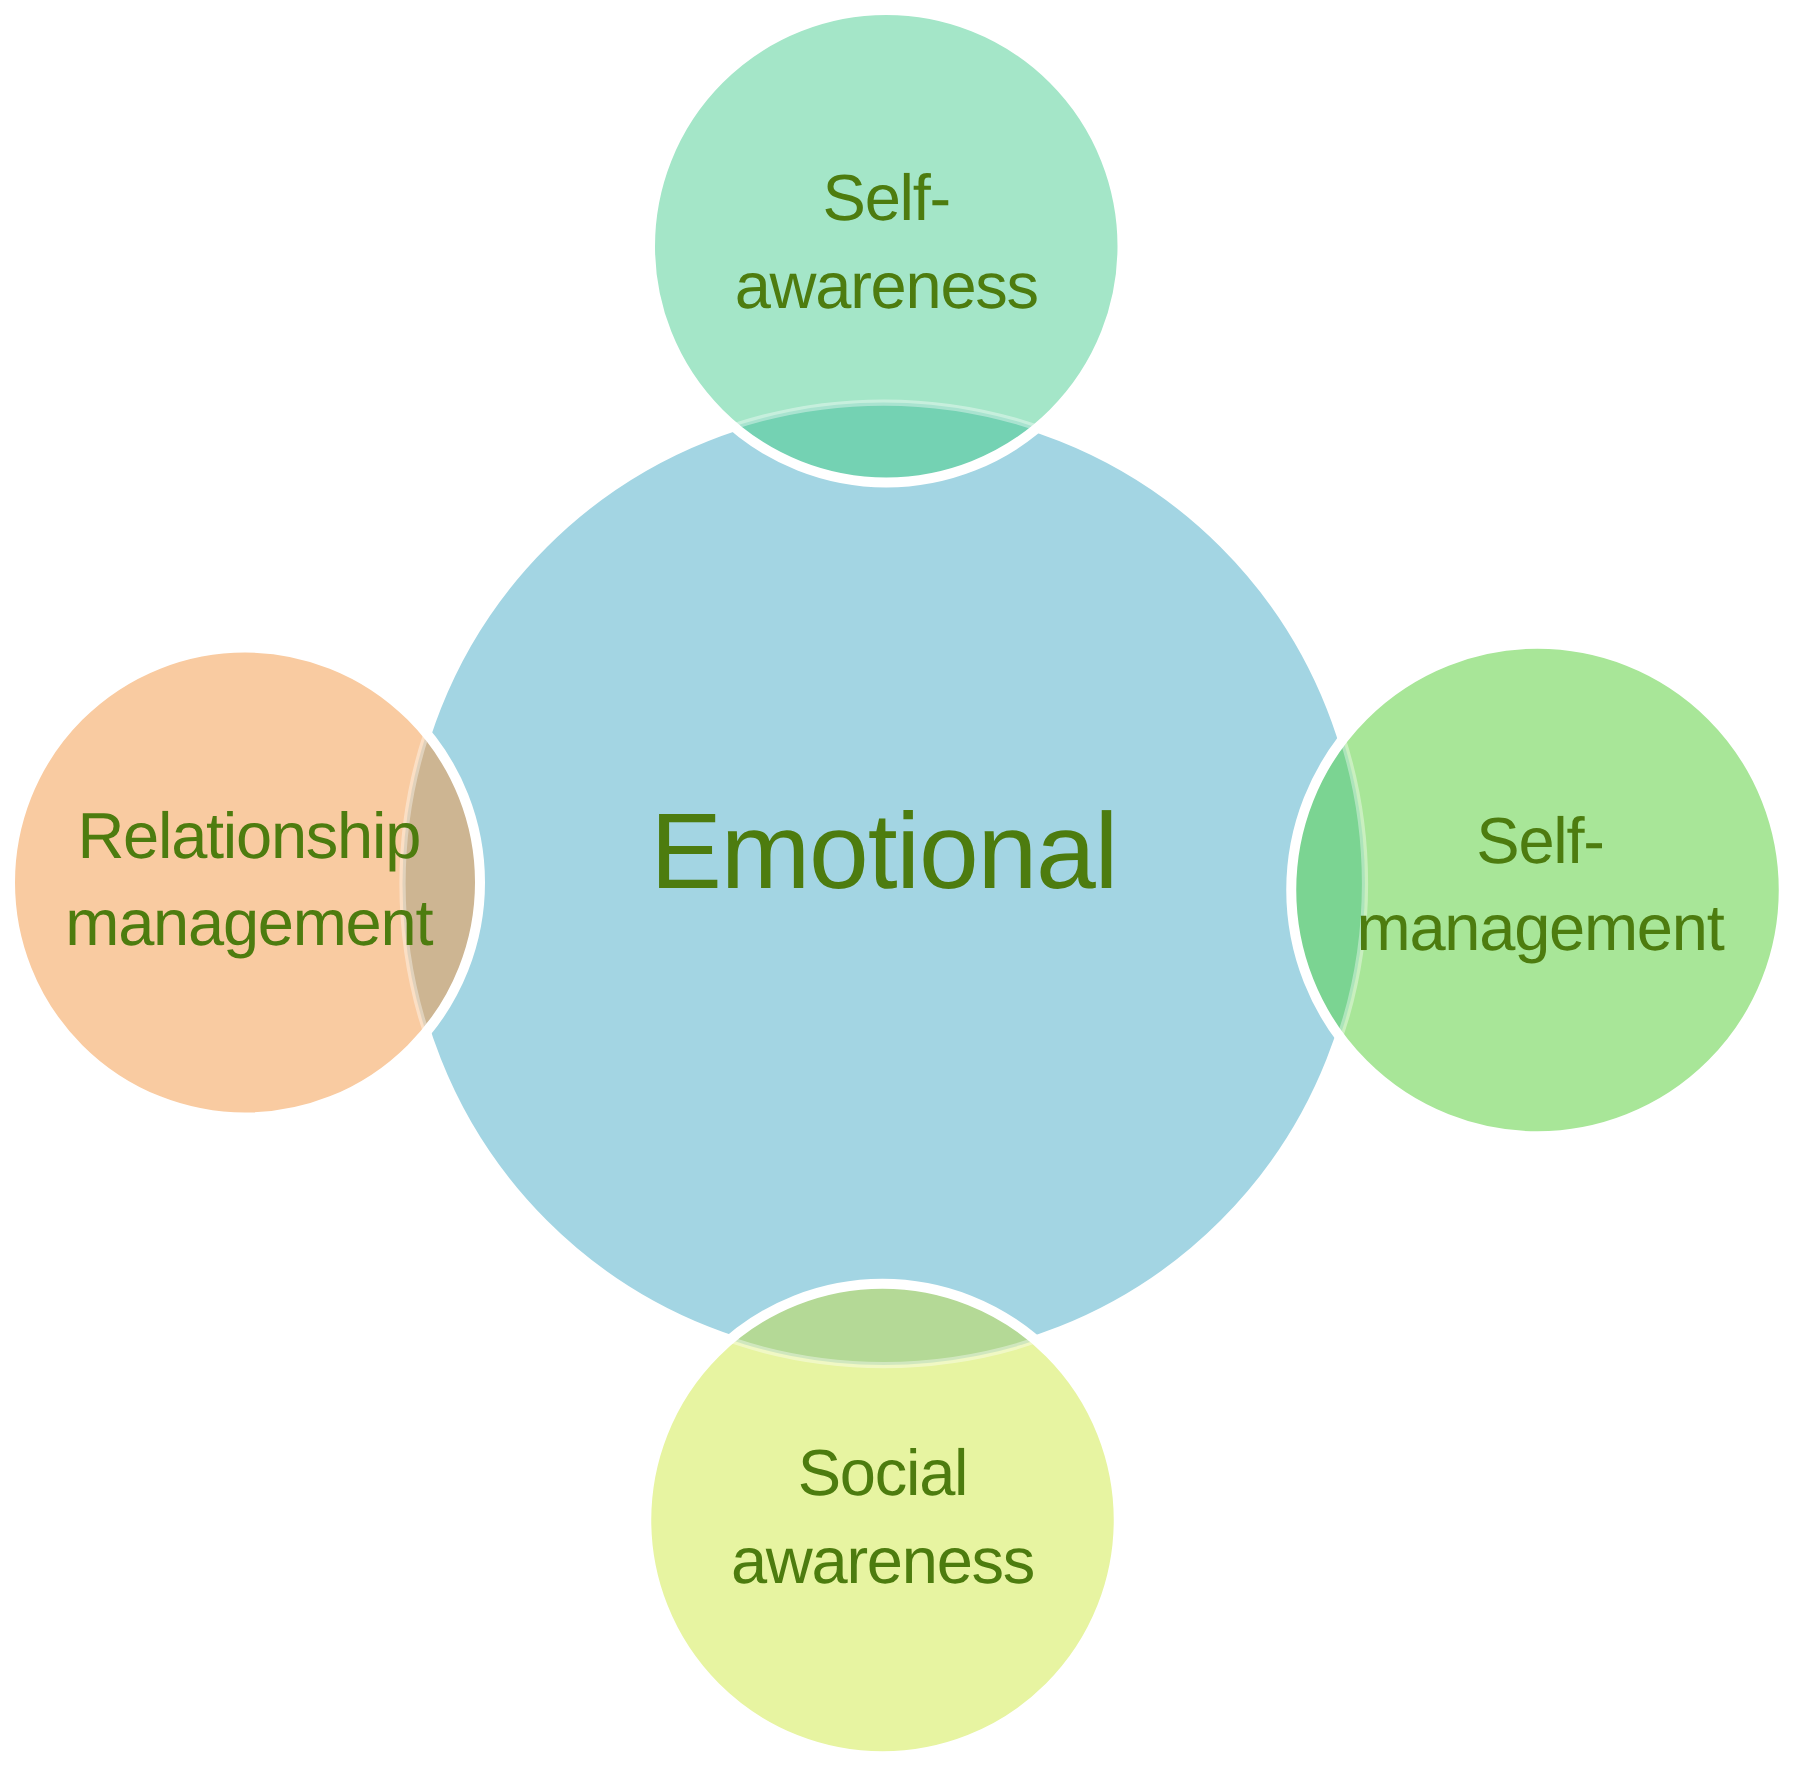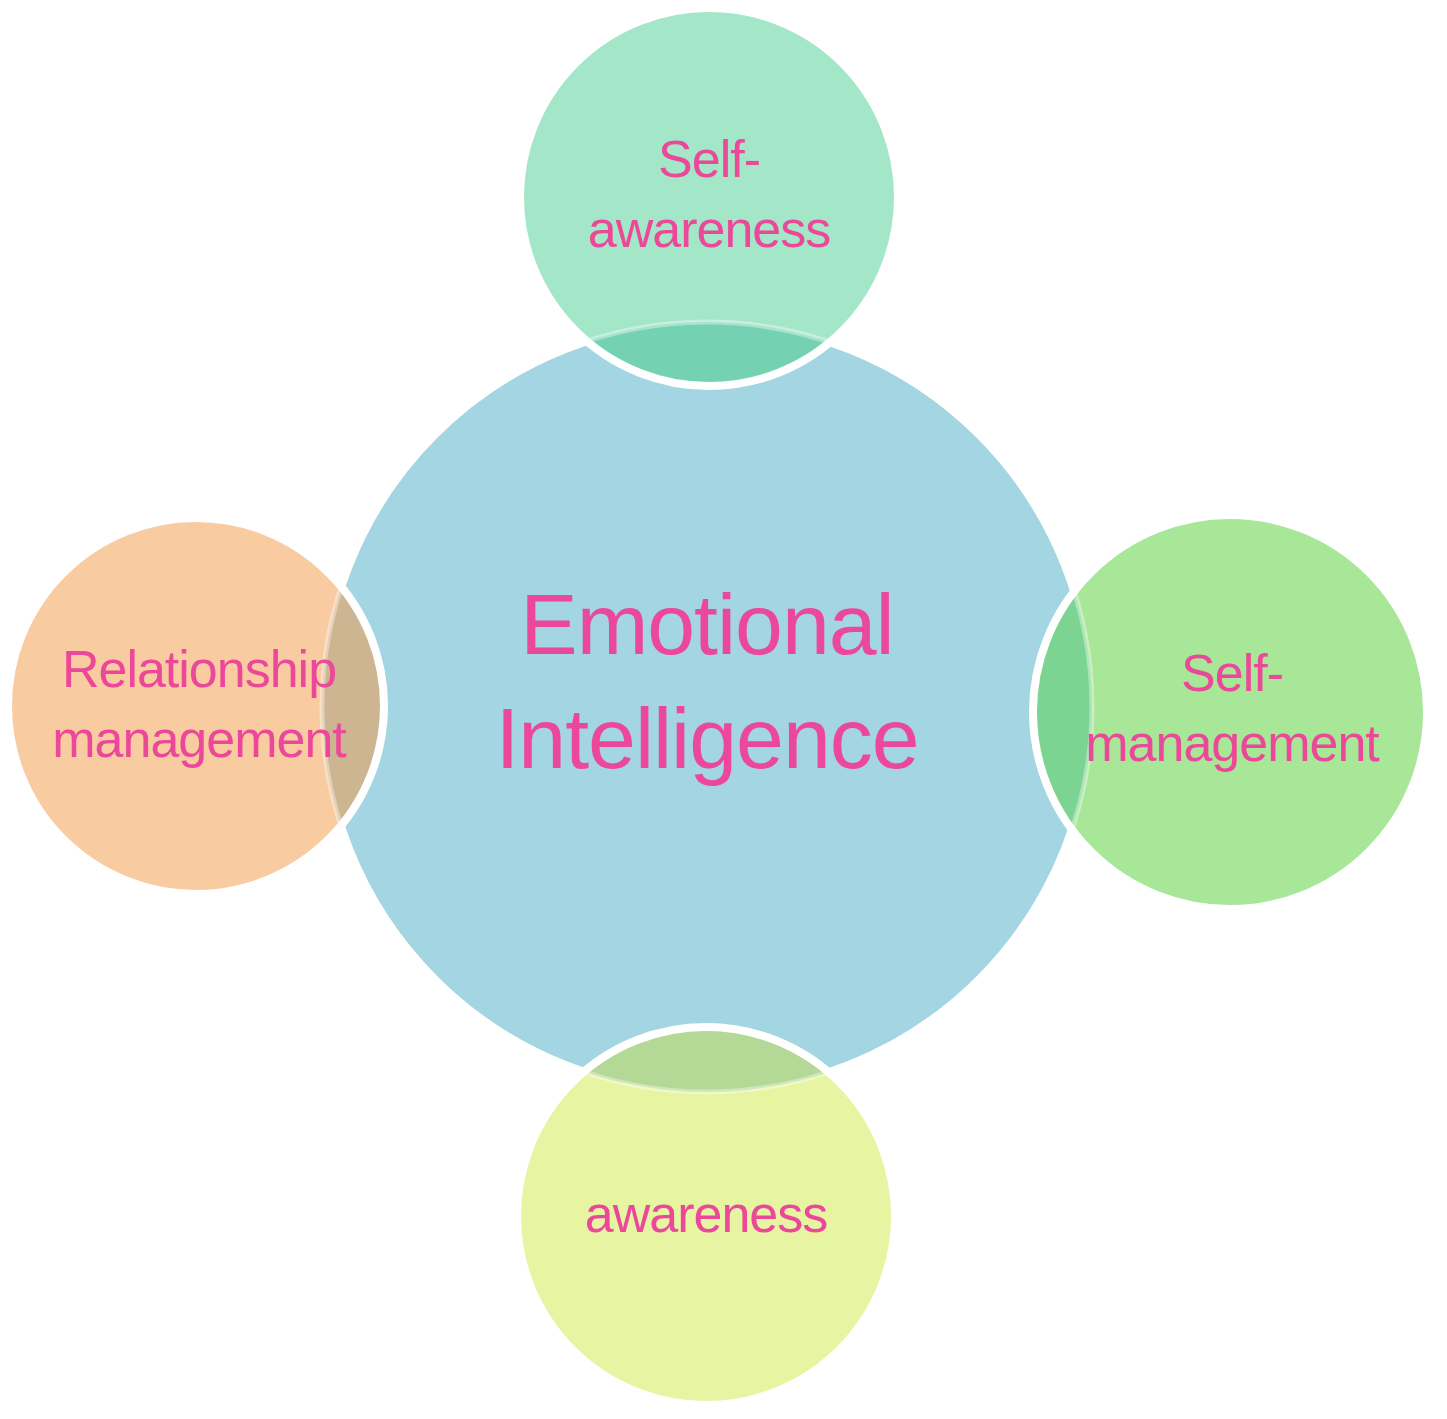--- a/index.html
+++ b/index.html
@@ -17,21 +17,21 @@
   }
   .stage svg {
     position: absolute;
     left: 0;
     top: 0;
   }
   .label {
     position: absolute;
     transform: translate(-50%, -50%);
     text-align: center;
-    color: #ec4899;
+    color: #4d7c0f;
     letter-spacing: -1px;
   }
   .label span { display: block; }
   .label-center {
     font-size: 86px;
     line-height: 114px;
     width: 620px;
   }
   .label-sat {
     font-size: 52px;
@@ -94,34 +94,34 @@
       <g clip-path="url(#clip-left)">
         <circle cx="707" cy="707" r="385" fill="#cdb592"></circle>
         <circle cx="707" cy="707" r="385" fill="none" stroke="rgba(255,255,255,0.38)" stroke-width="5"></circle>
       </g>
       <circle cx="196" cy="706" r="188" fill="none" stroke="#ffffff" stroke-width="8"></circle>
     </g>
   </svg>
 
   <div class="label label-center" style="left:707px; top:681px;">
     <span>Emotional</span>
-    <span>Intelligence</span>
   </div>
 
   <div class="label label-sat" style="left:709px; top:194px;">
     <span>Self-</span>
     <span>awareness</span>
   </div>
 
   <div class="label label-sat" style="left:1232px; top:708px;">
     <span>Self-</span>
     <span>management</span>
   </div>
 
   <div class="label label-sat" style="left:706px; top:1214px;">
+    <span>Social</span>
     <span>awareness</span>
   </div>
 
   <div class="label label-sat" style="left:199px; top:704px;">
     <span>Relationship</span>
     <span>management</span>
   </div>
 
 </div>
 

